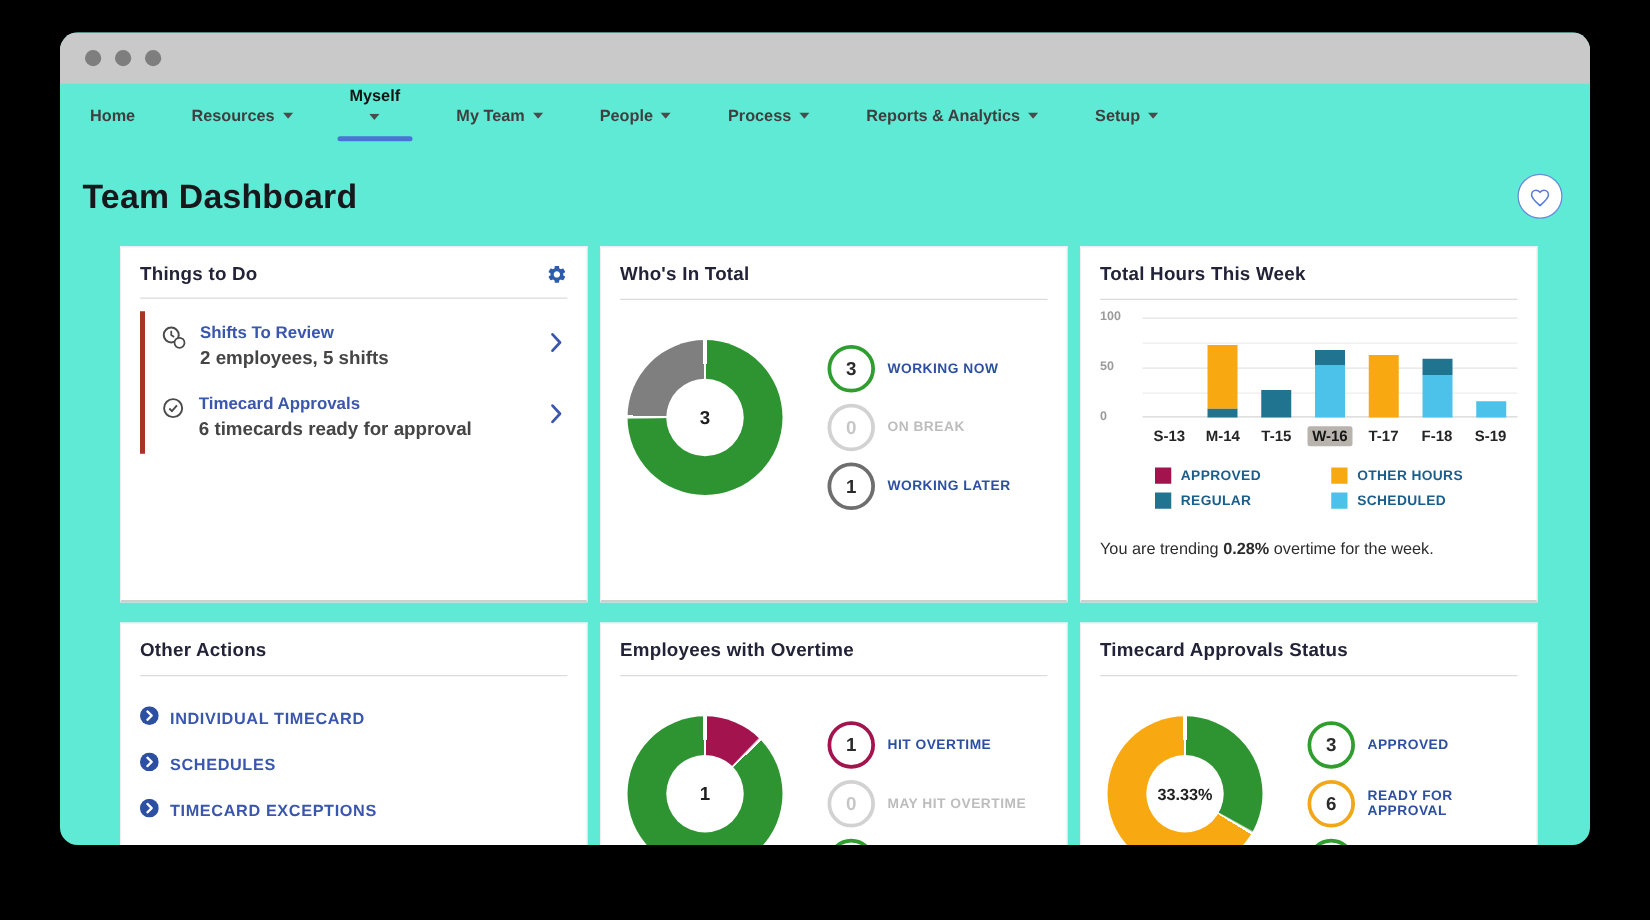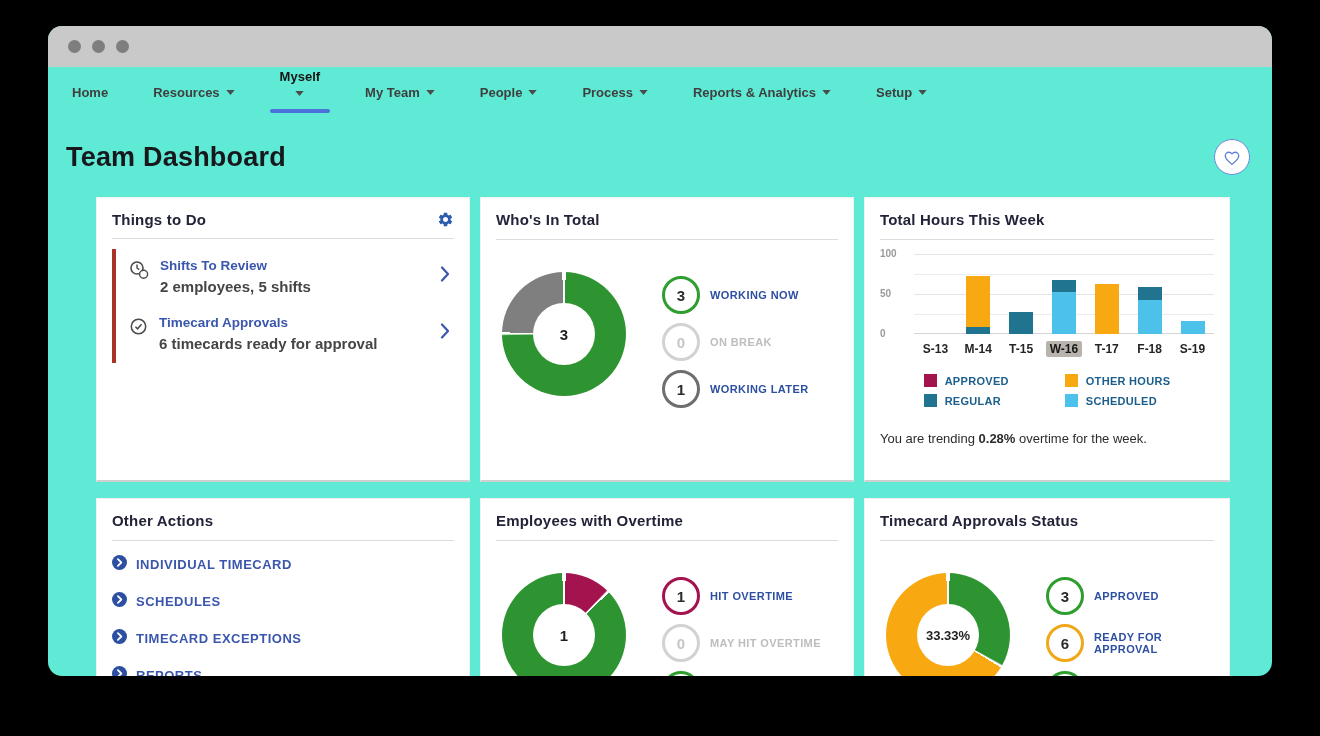--- a/index.html
+++ b/index.html
@@ -71,21 +71,21 @@
   .xlabel{width:42.857px;text-align:center;font-size:12px;font-weight:700;color:#252525;cursor:pointer;}
   .xlabel .hl{background:#b8b4ad;color:#161616;padding:1px 4px;border-radius:2px;}
   .bar-legend{display:grid;grid-template-columns:auto auto;column-gap:56px;row-gap:7px;
               justify-content:center;margin-top:18px;}
   .bar-legend-item{display:flex;align-items:center;gap:8px;}
   .swatch{width:13px;height:13px;flex:none;}
   .bar-legend-item span.txt{font-size:11px;font-weight:700;letter-spacing:.3px;color:#1b5e8c;}
   .footnote{margin-top:24px;font-size:13px;color:#2c2c2c;}
   .footnote b{font-weight:700;}
   
-  .actions{margin-top:14px;}
+  .actions{margin-top:24px;}
   .action-link{display:flex;align-items:center;gap:9px;margin-bottom:19px;cursor:pointer;
                font-size:13px;font-weight:600;letter-spacing:.5px;color:#3b57ad;}
   .action-link svg{flex:none;}
 </style>
 </head>
 <body>
 
 <div class="window">
   <div class="titlebar">
     <span class="dot"></span>

